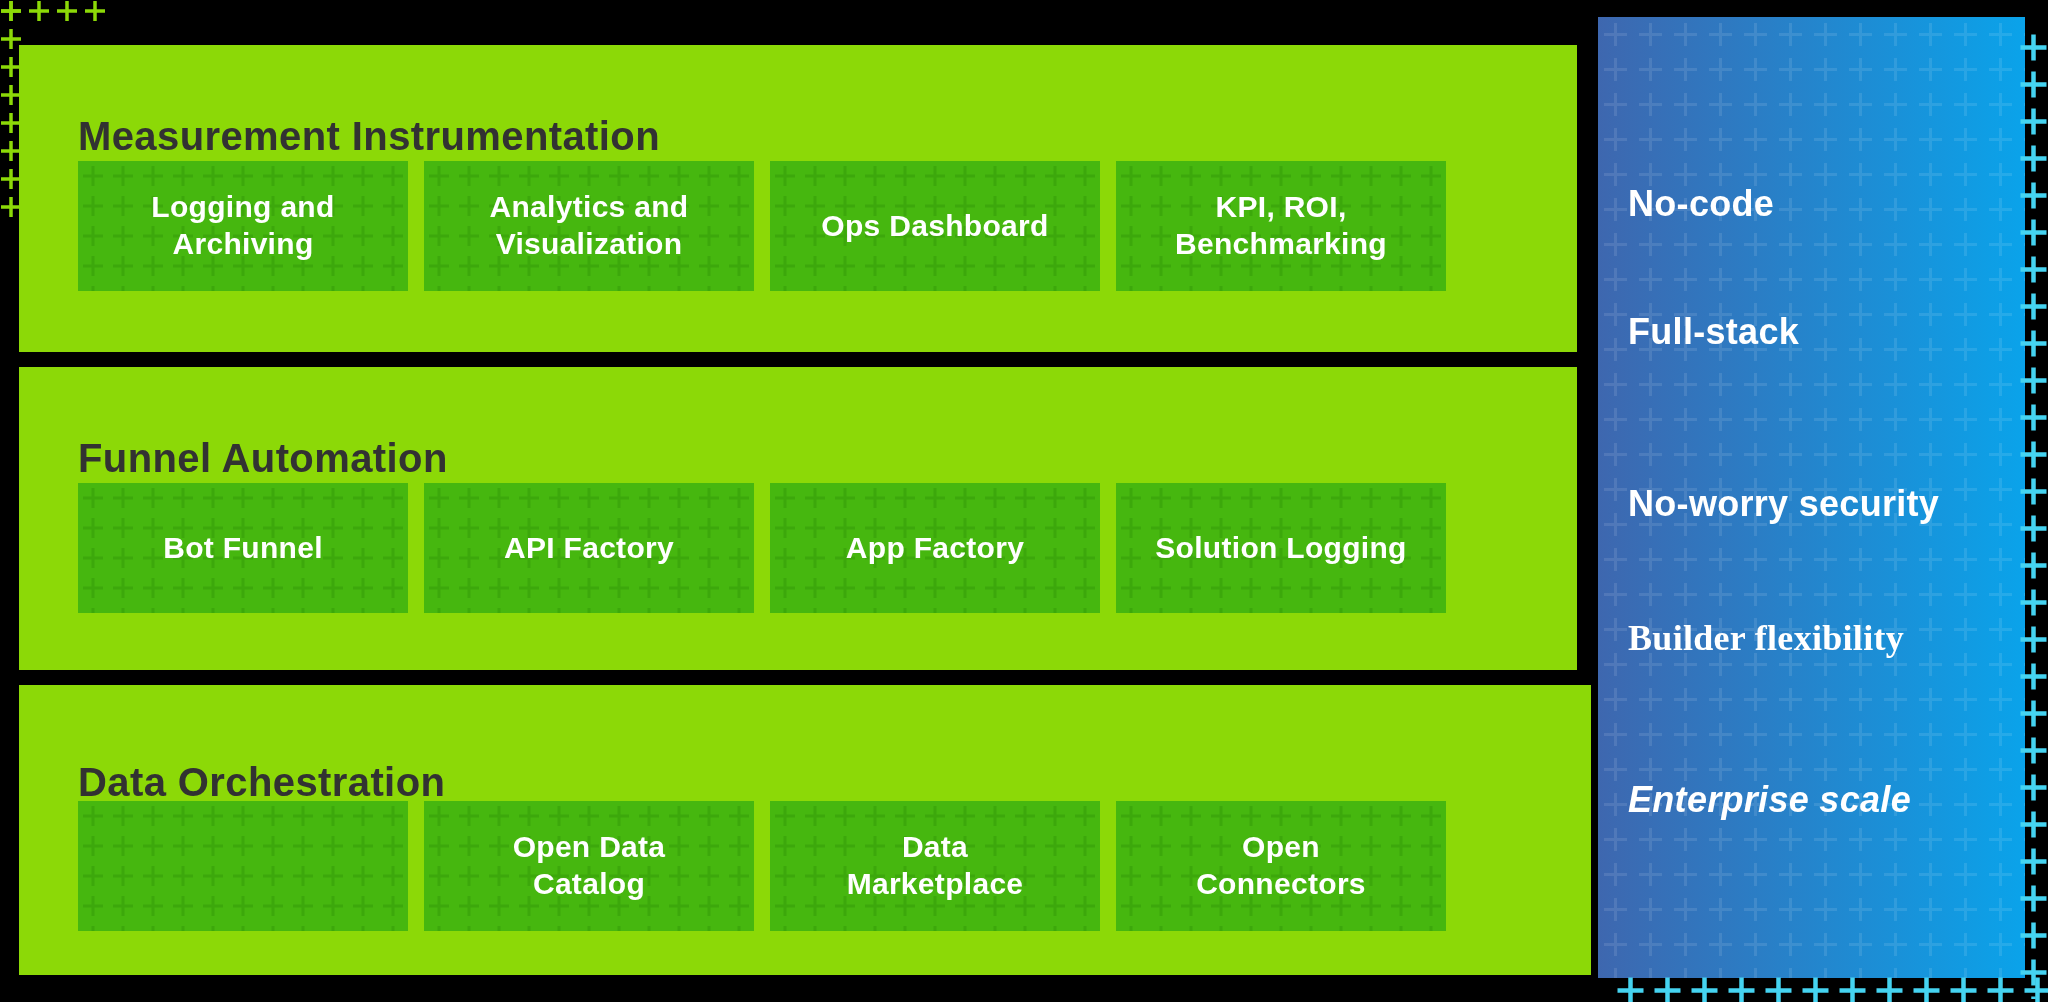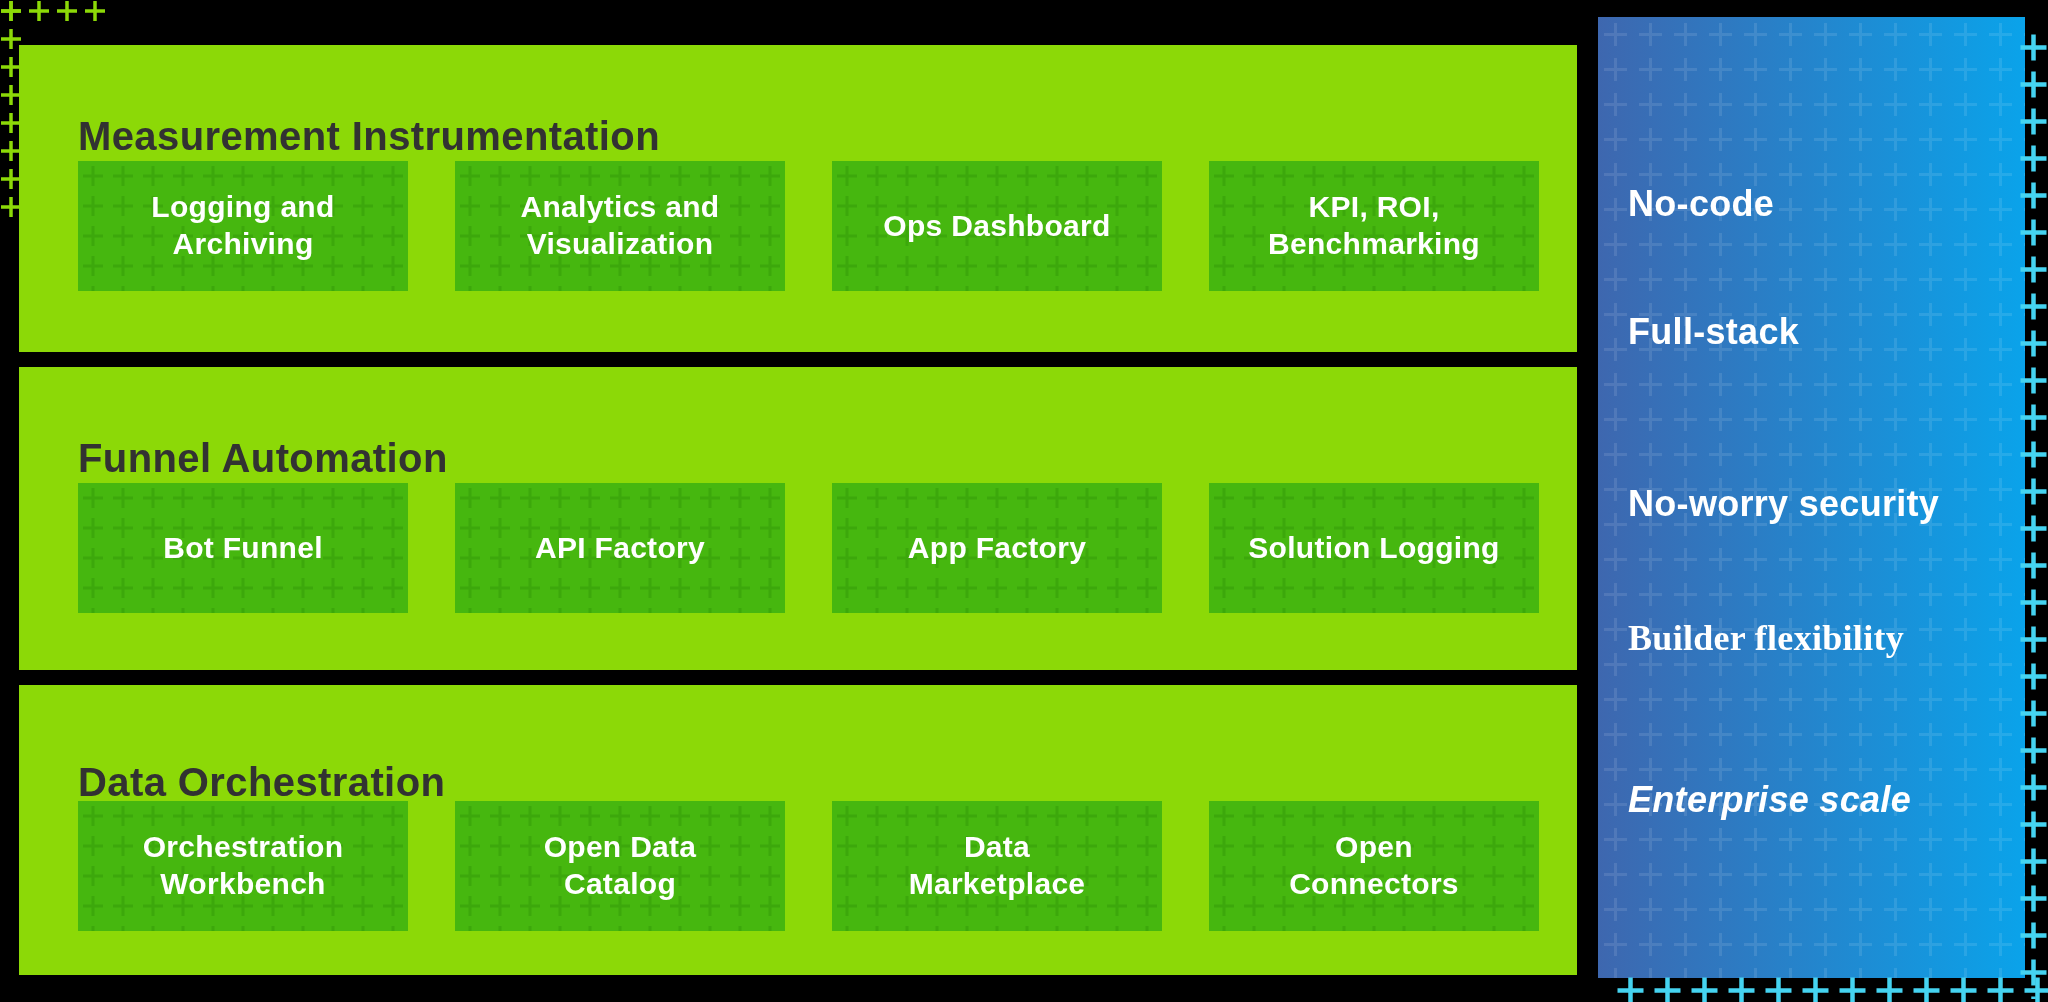--- a/index.html
+++ b/index.html
@@ -7,28 +7,28 @@
     position:relative; width:2048px; height:1002px; overflow:hidden;
     background:#000000;
     font-family:"Liberation Sans","DejaVu Sans",sans-serif;
   }
   svg.pat { position:absolute; inset:0; display:block; }
 
   
   .band { position:absolute; left:19px; width:1558px; background:#8CD907; z-index:2;margin-top:24px; }
   .band-1 { top:21px;  height:307px; }
   .band-2 { top:343px; height:303px; }
-  .band-3 { top:661px; height:290px; }
+  .band-3 { top:661px; height:290px;padding-left:14px; }
   .band-title {
     position:absolute; left:59px; top:36px;
     font-size:40px; font-weight:700; color:#323232; letter-spacing:.4px;
   }
   .band-3 .band-title { top:42px; }
 
-  .chips { position:absolute; left:59px; top:116px; display:flex; gap:47px; }
+  .chips { position:absolute; left:59px; top:116px; display:flex; gap:16px; }
   .chip {
     position:relative; width:330px; height:130px; background:#46B70F;
     display:flex; align-items:center; justify-content:center;
   }
   .chip-label {
     position:relative; z-index:1; color:#ffffff; font-size:30px; font-weight:700;
     text-align:center; line-height:1.22; white-space:pre-line; letter-spacing:.3px;
   }
 
   
@@ -139,22 +139,20 @@
     </div>
   </section>
 
   <section class="band band-3">
     <h2 class="band-title">Data Orchestration</h2>
     <div class="chips">
       <div class="chip">
         <svg class="pat" width="330" height="130">
             <rect width="330" height="130" fill="url(#p-green)"></rect>
           </svg>
-        <span class="chip-label">Orchestration
-Workbench</span>
       </div>
       <div class="chip">
         <svg class="pat" width="330" height="130">
             <rect width="330" height="130" fill="url(#p-green)"></rect>
           </svg>
         <span class="chip-label">Open Data
 Catalog</span>
       </div>
       <div class="chip">
         <svg class="pat" width="330" height="130">

